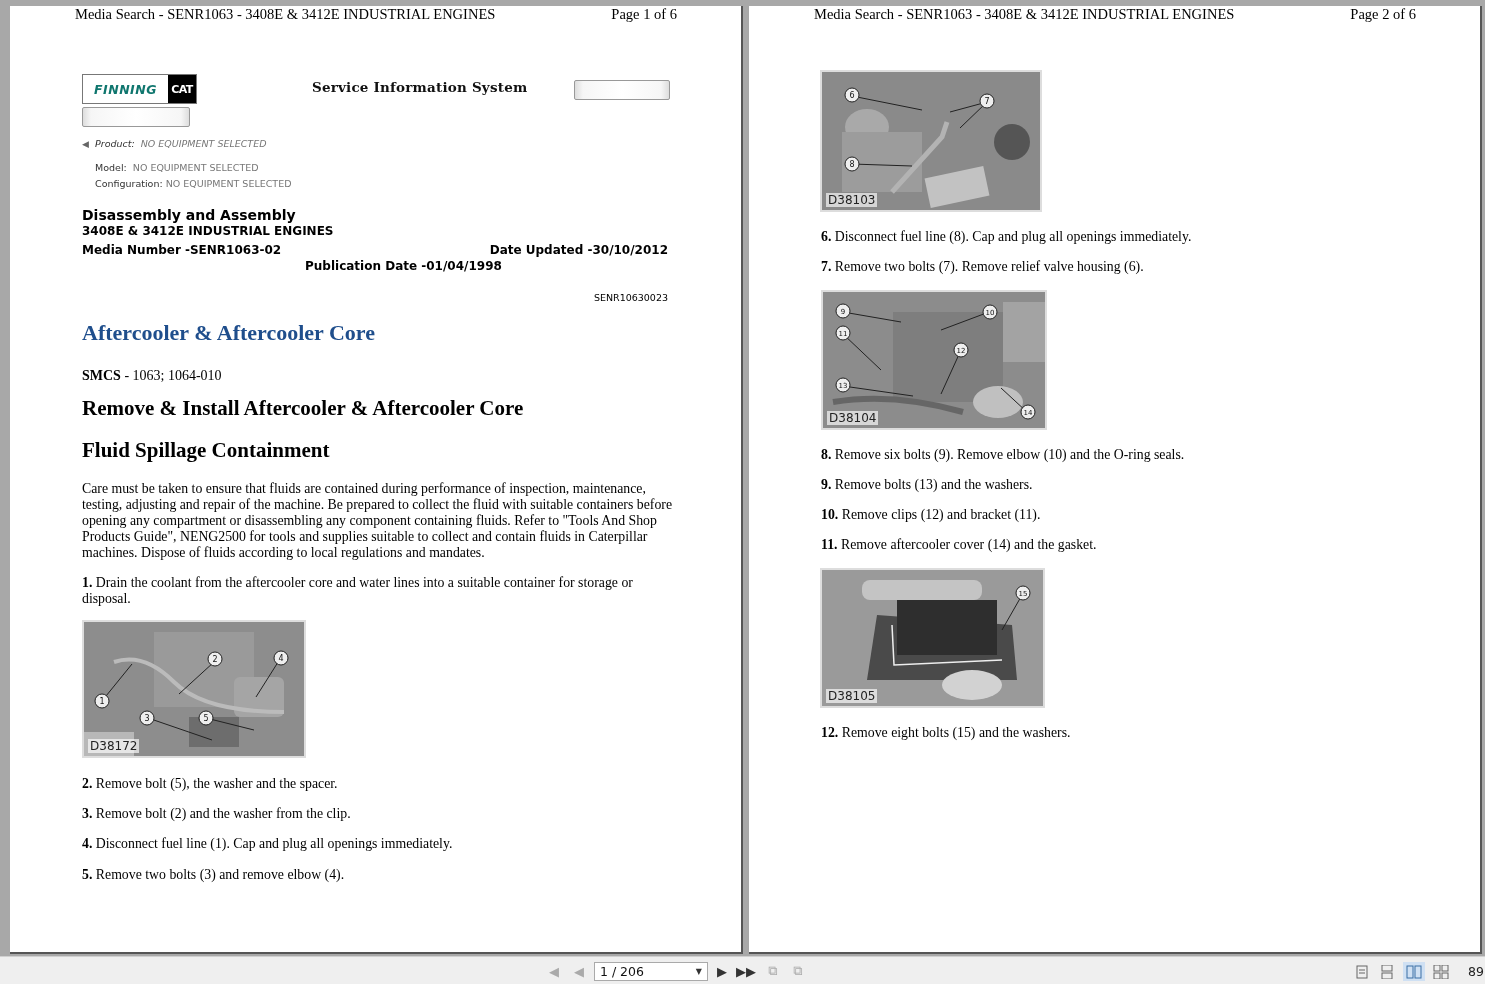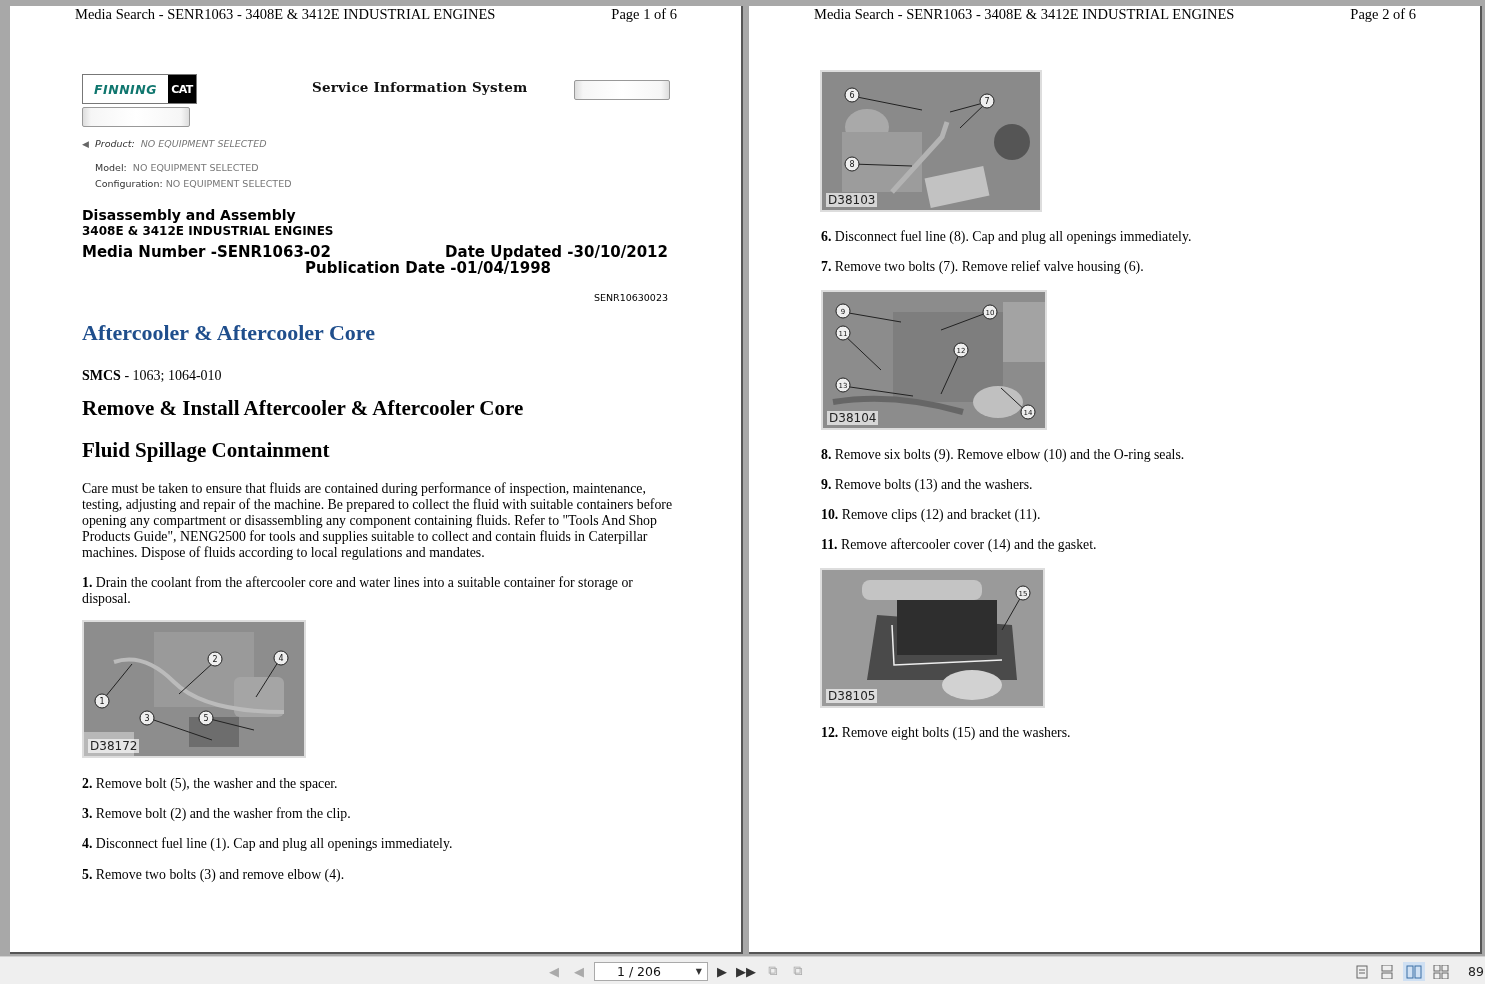--- a/index.html
+++ b/index.html
@@ -31,21 +31,21 @@
 
   .equip { left: 72px; font-family: "DejaVu Sans", sans-serif; font-size: 9.5px; color: #333; white-space: nowrap; }
   .equip .val { color: #777; }
   .equip.r1 { top: 132px; font-style: italic; }
   .equip.r2 { top: 156px; left: 85px; }
   .equip.r3 { top: 172px; left: 85px; }
   .back-icon { display: inline-block; width: 10px; color: #666; font-size: 9px; margin-right: 3px; }
 
   .da-title { left: 72px; top: 201px; font-family: "DejaVu Sans", sans-serif; font-weight: bold; font-size: 14px; }
   .da-sub { left: 72px; top: 218px; font-family: "DejaVu Sans", sans-serif; font-weight: bold; font-size: 12px; }
-  .meta { top: 237px; font-family: "DejaVu Sans", sans-serif; font-weight: bold; font-size: 15px; white-space: nowrap; }
+  .meta { top: 237px; font-family: "DejaVu Sans", sans-serif; font-weight: bold; font-size: 12px; white-space: nowrap; }
   .meta.m1 { left: 72px; }
   .meta.m2 { left: 295px; margin-top: 16px; }
   .meta.m3 { right: 73px; }
   .docid { right: 73px; top: 286px; font-family: "DejaVu Sans", sans-serif; font-size: 9.5px; }
 
   .h-blue { left: 72px; top: 314px; font-size: 22px; font-weight: bold; color: #1f4e8c; }
   .smcs { left: 72px; top: 362px; font-size: 14px; text-align: right; }
   .smcs b { font-weight: bold; }
   .h2 { left: 72px; font-size: 21px; font-weight: bold; }
   .h2.a { top: 390px; }
@@ -58,21 +58,21 @@
   .step b { font-weight: bold; }
 
   .photo { position: absolute; border: 2px solid #ddd; background: #8a8a8a; overflow: hidden; }
   .photo svg { display: block; }
   .photo .fig-id { position: absolute; left: 4px; bottom: 3px; font-family: "DejaVu Sans", sans-serif; font-size: 12px; color: #222; background: rgba(255,255,255,0.65); padding: 0 2px; }
 
   
   .toolbar { position: absolute; left: 0; top: 956px; width: 1485px; height: 28px; background: #efefef; border-top: 1px solid #d0d0d0; }
   .tb-icon { position: absolute; top: 6px; width: 16px; height: 16px; display: flex; align-items: center; justify-content: center; color: #333; font-size: 13px; font-family: "DejaVu Sans", sans-serif; }
   .tb-icon.disabled { color: #aaa; }
-  .page-select { position: absolute; left: 594px; top: 5px; width: 114px; height: 19px; background: #fff; border: 1px solid #aaa; font-family: "DejaVu Sans", sans-serif; font-size: 12.5px; padding-left: 22px; line-height: 17px; color: #111; }
+  .page-select { position: absolute; left: 594px; top: 5px; width: 114px; height: 19px; background: #fff; border: 1px solid #aaa; font-family: "DejaVu Sans", sans-serif; font-size: 12.5px; padding-left: 5px; line-height: 17px; color: #111; }
   .page-select .dd { position: absolute; right: 5px; top: 0; font-size: 8px; color: #333; }
   .view-mode { position: absolute; top: 5px; width: 22px; height: 19px; display: flex; align-items: center; justify-content: center; }
   .view-mode.active { background: #cfe0f3; }
   .zoom-val { position: absolute; left: 1468px; top: 7px; font-family: "DejaVu Sans", sans-serif; font-size: 12.5px; color: #222; }
 </style>
 </head>
 <body>
 
 <div class="viewer">
 

